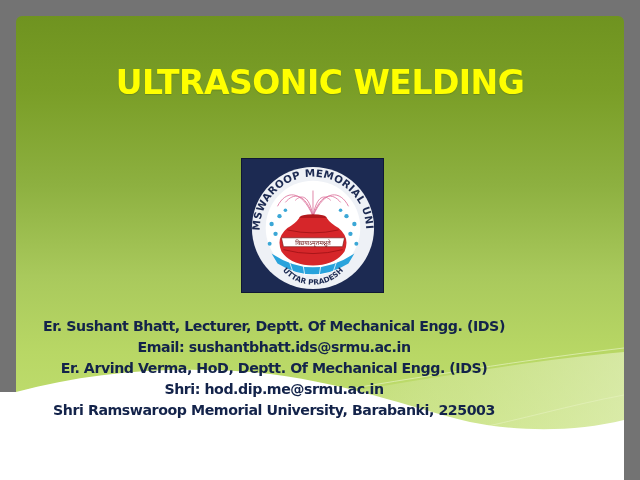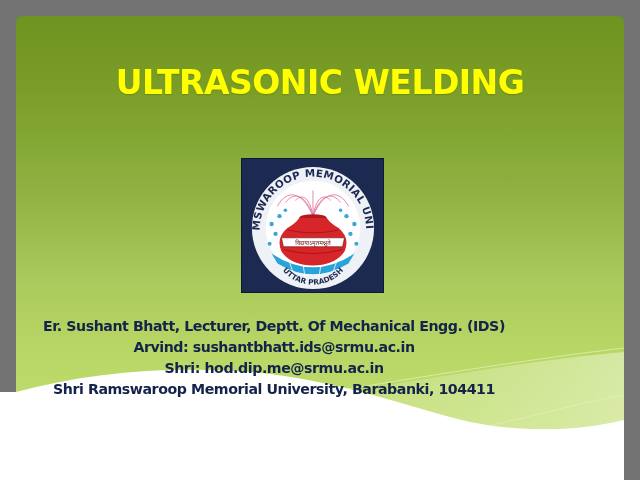--- a/index.html
+++ b/index.html
@@ -161,18 +161,19 @@
       <text x="72" y="87.3" text-anchor="middle" font-family="DejaVu Sans, sans-serif" font-size="6.2" fill="#6a1010">विद्ययाऽमृतमश्नुते</text>
 
       <text font-family="DejaVu Sans, sans-serif" font-size="7.5" font-weight="bold" fill="#1c2a52">
         <textPath href="#arcBot" startOffset="50%" text-anchor="middle">UTTAR PRADESH</textPath>
       </text>
     </svg>
   </div>
 
   <div class="info">
     <div class="line">Er. Sushant Bhatt, Lecturer, Deptt. Of Mechanical Engg. (IDS)</div>
-    <div class="line">Arvind: sushantbhatt.ids@srmu.ac.in</div>
+    <div class="line">Email: sushantbhatt.ids@srmu.ac.in</div>
+    <div class="line">Er. Arvind Verma, HoD, Deptt. Of Mechanical Engg. (IDS)</div>
     <div class="line">Shri: hod.dip.me@srmu.ac.in</div>
-    <div class="line">Shri Ramswaroop Memorial University, Barabanki, 104411</div>
+    <div class="line">Shri Ramswaroop Memorial University, Barabanki, 225003</div>
   </div>
 
 </div>
 
 </body></html>

